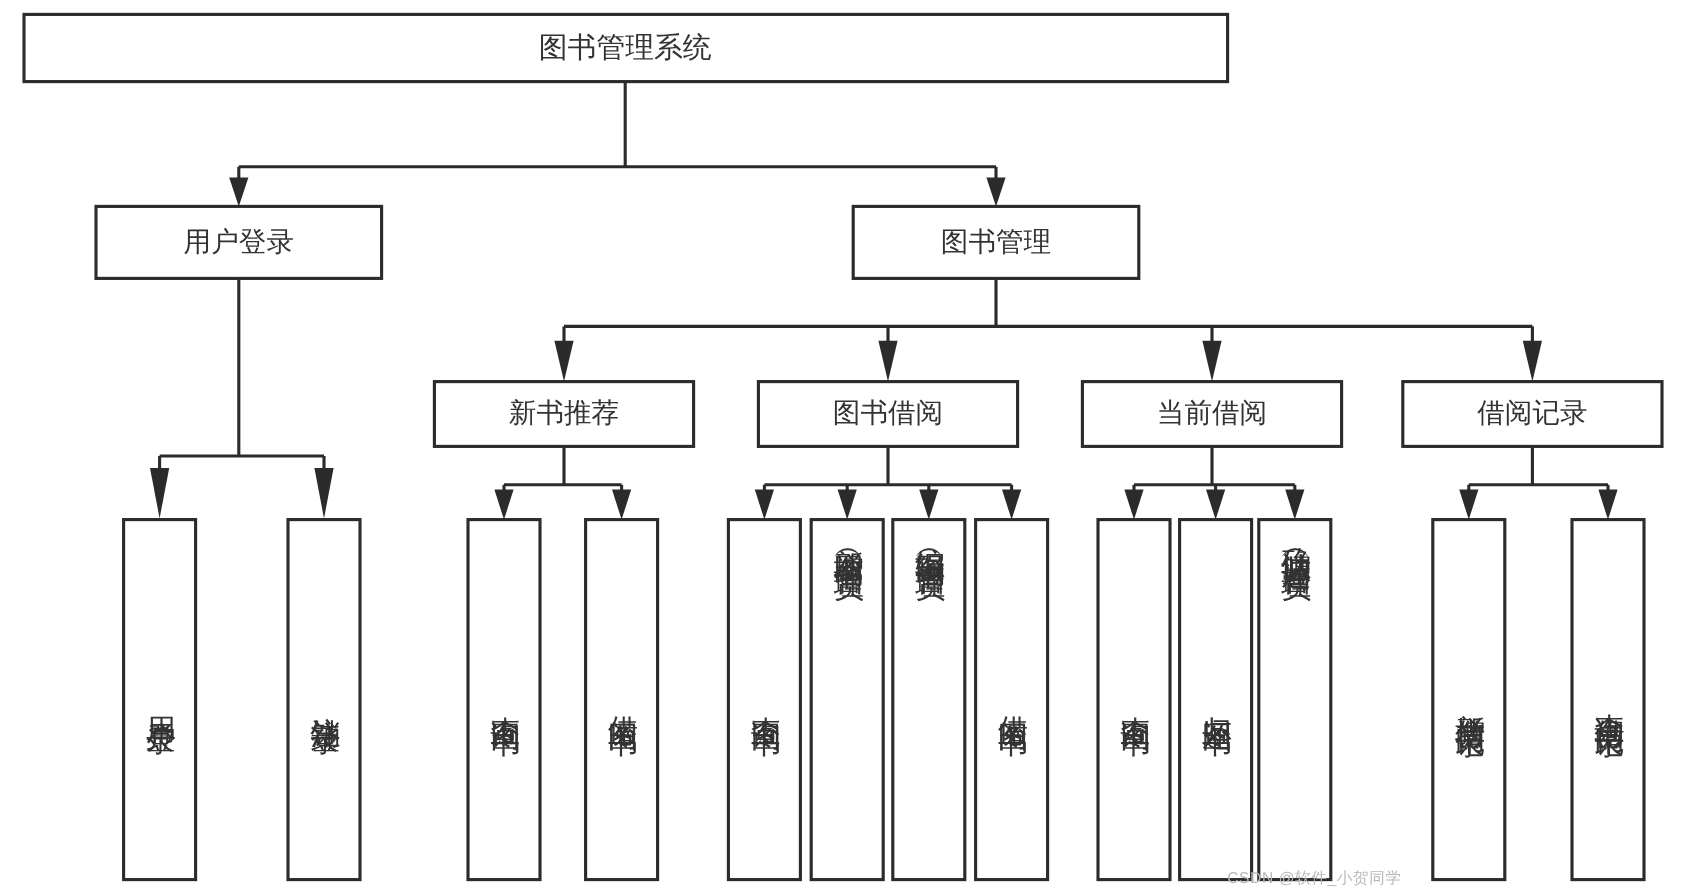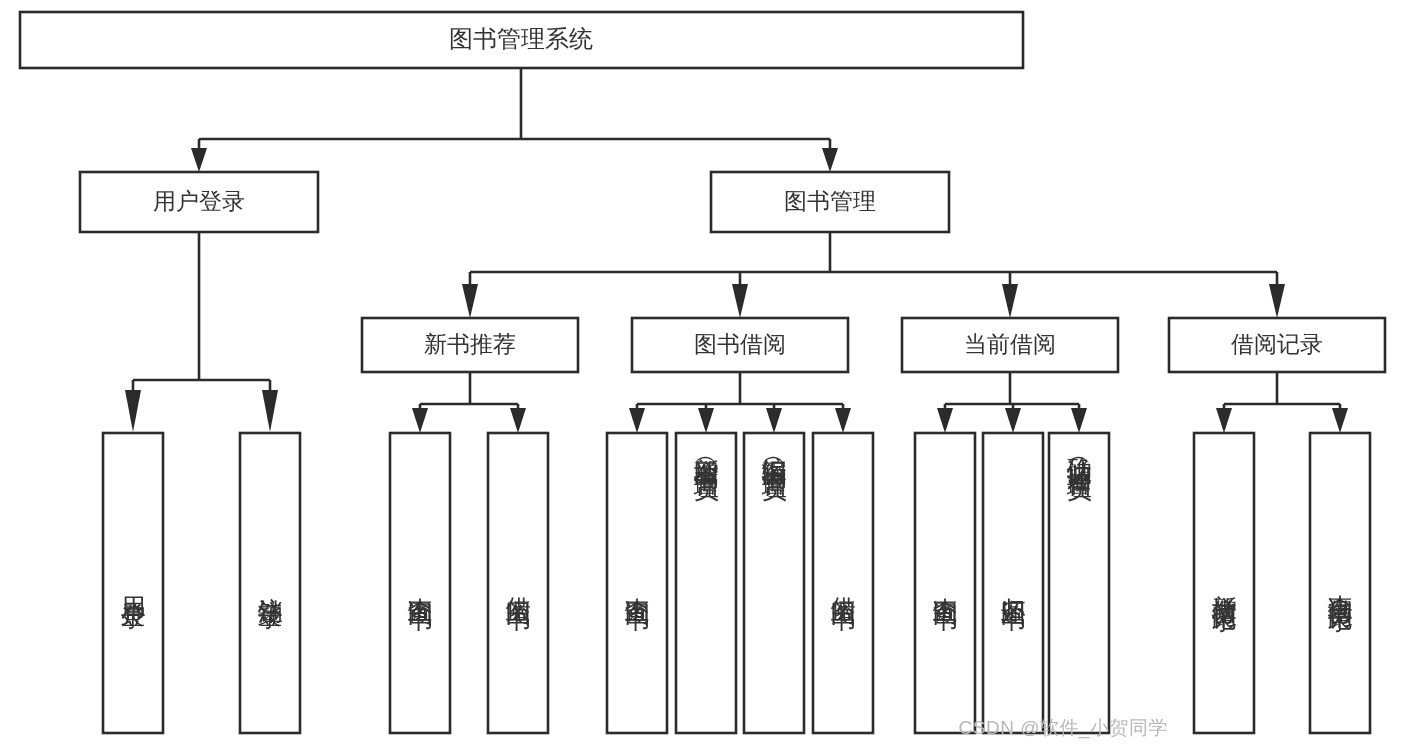--- a/index.html
+++ b/index.html
@@ -72,21 +72,21 @@
     line-height: 1.18;
     letter-spacing: 3px;
     color: #333333;
     white-space: nowrap;
   }
   .watermark {
     position: absolute;
     right: 8px;
     bottom: 6px;
     font-family: "Liberation Sans", "DejaVu Sans", sans-serif;
-    font-size: 19px;
+    font-size: 13px;
     color: #b8b8b8;
     letter-spacing: 0.5px;
     white-space: nowrap;
   }
 </style>
 </head>
 <body>
 
 <div id="diagram-root">
 

